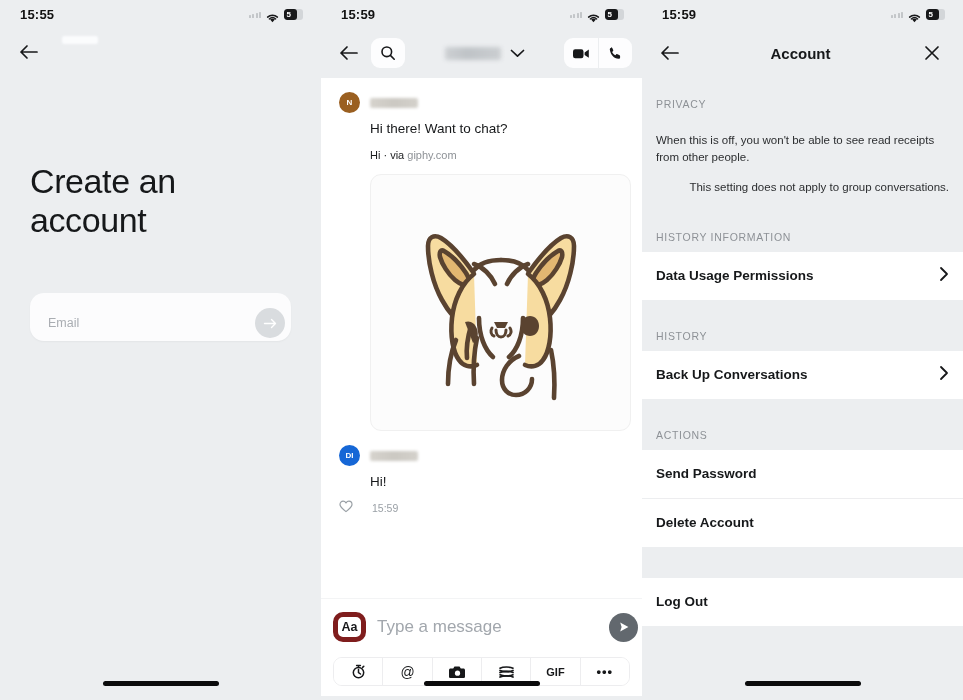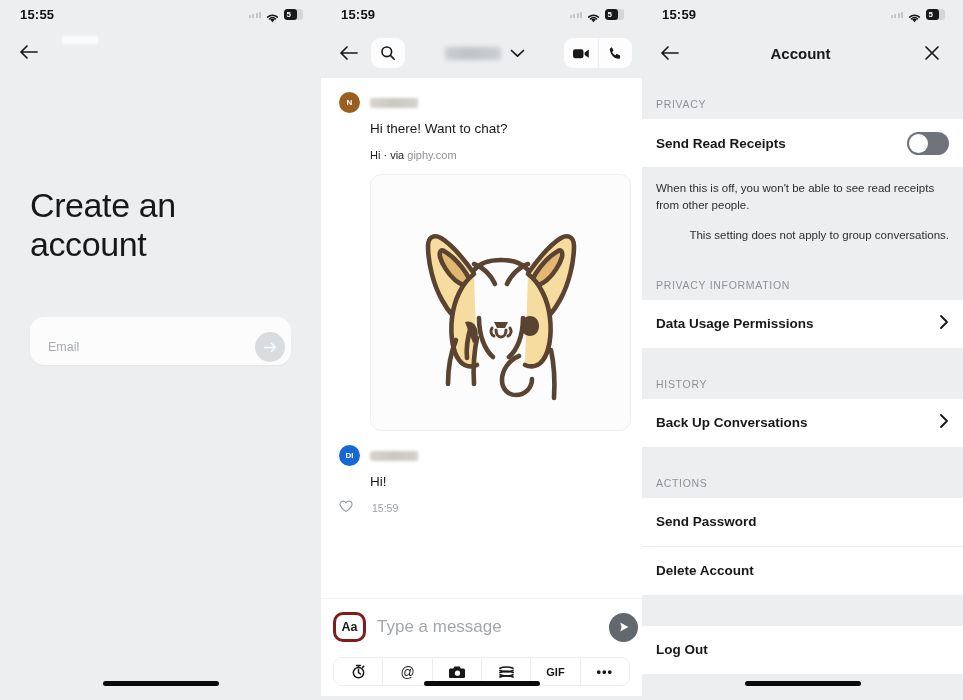--- a/index.html
+++ b/index.html
@@ -56,21 +56,21 @@
   .p1-nav { height: 48px; display: flex; align-items: center; padding-left: 13px; position: relative; }
   .redact-blob {
     position: absolute; left: 62px; top: 8px; width: 36px; height: 8px;
     background: #fbfcfd; border-radius: 2px; filter: blur(1.2px);
   }
   .icon-btn {
     width: 30px; height: 30px; display: flex; align-items: center;
     justify-content: center; background: transparent; border: none;
     cursor: pointer;
   }
-  .p1-body { padding: 0 30px; margin-top: 110px; }
+  .p1-body { padding: 0 30px; margin-top: 86px; }
   .p1-title {
     font-size: 34px; color: #16181a; font-weight: 400;
     letter-spacing: -0.4px; line-height: 1.15;
   }
   .p1-field {
     margin-top: 53px; height: 48px; background: #fcfcfd;
     border-radius: 14px; display: flex; align-items: center;
     padding: 12px 6px 0 18px; box-shadow: 0 1px 2px rgba(0,0,0,.04);
   }
   .p1-field input {
@@ -142,21 +142,21 @@
   .msg-time { font-size: 10.5px; color: #9aa0a6; }
 
   .composer {
     position: absolute; left: 0; right: 0; bottom: 0; height: 98px;
     background: #fff; border-top: 1px solid #f3f4f5;
     padding: 10px 12px 0 12px;
   }
   .composer-row { display: flex; align-items: center; gap: 11px; height: 36px; }
   .aa-btn {
     width: 33px; height: 30px; border-radius: 10px; background: #fff;
-    border: 3px solid #7f1d1d; display: flex; align-items: center;
+    border: 5px solid #7f1d1d; display: flex; align-items: center;
     justify-content: center; font-size: 12.5px; font-weight: bold;
     color: #18191b; cursor: pointer; flex-shrink: 0;
   }
   .composer-row input {
     flex: 1; border: none; outline: none; background: transparent;
     font-size: 17px; font-family: inherit; color: #be185d;
   }
   .composer-row input::placeholder { color: #a2a7ad; }
   .send-btn {
     width: 29px; height: 29px; border-radius: 50%; background: #62686e;
@@ -462,32 +462,26 @@
       </button>
       <span class="p3-title">Account</span>
       <button class="icon-btn">
         <svg width="16" height="16" viewBox="0 0 16 16">
             <path d="M2 2 14 14M14 2 2 14" stroke="#17181a" stroke-width="1.7" stroke-linecap="round"></path>
           </svg>
       </button>
     </div>
 
     <div class="sect-hdr">PRIVACY</div>
-    <div class="row">
-      <span class="row-label">Send Read Receipts</span>
-      <span class="toggle">
-          <span class="knob"></span>
-        </span>
-    </div>
     <div class="note">
       <p>When this is off, you won't be able to see read receipts from other people.</p>
       <p>This setting does not apply to group conversations.</p>
     </div>
 
-    <div class="sect-hdr">PRIVACY INFORMATION</div>
+    <div class="sect-hdr">HISTORY INFORMATION</div>
     <div class="row">
       <span class="row-label">Data Usage Permissions</span>
       <span>
         <svg width="10" height="16" viewBox="0 0 10 16">
             <path d="M2 2 8 8l-6 6" stroke="#17181a" stroke-width="1.8" fill="none" stroke-linecap="round" stroke-linejoin="round"></path>
           </svg>
       </span>
     </div>
     <div class="gap" style="height:26px"></div>
 

